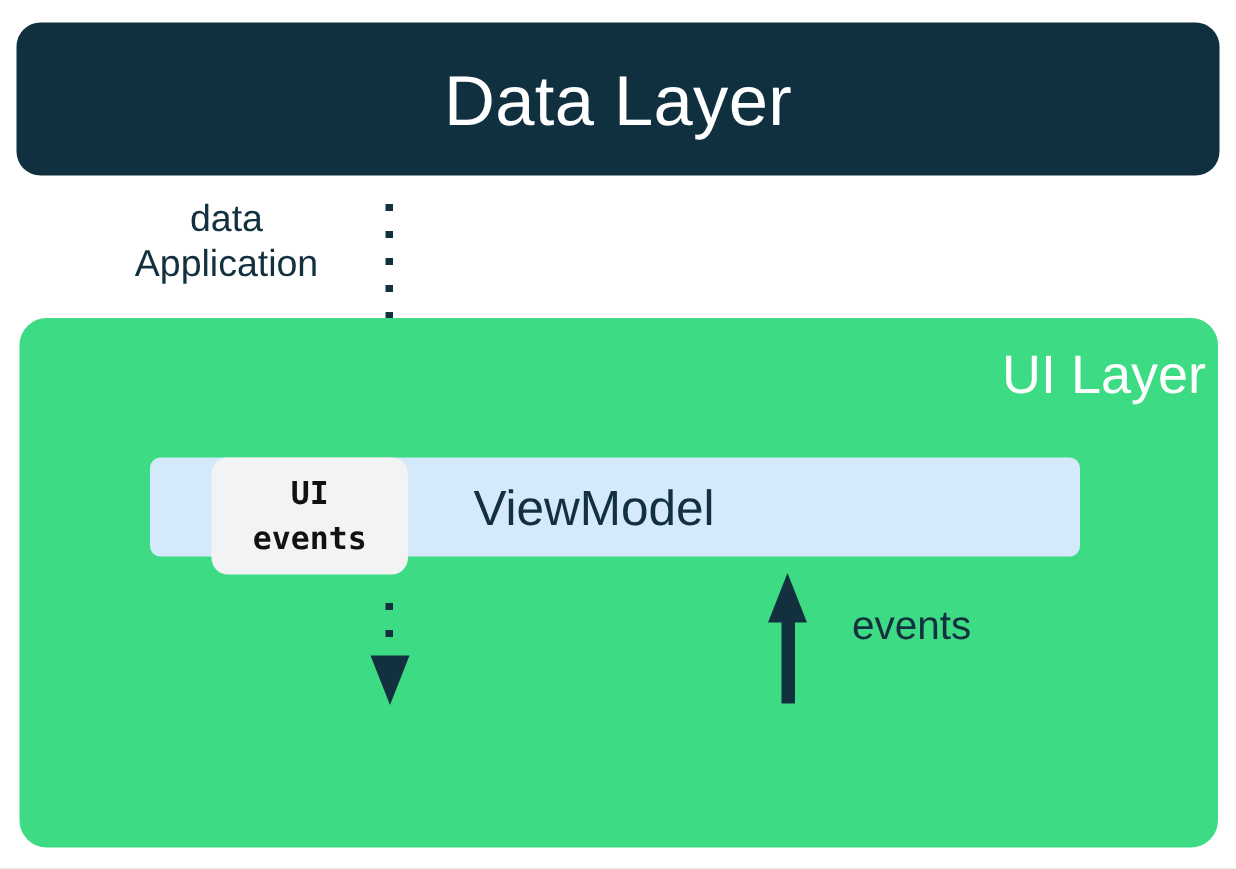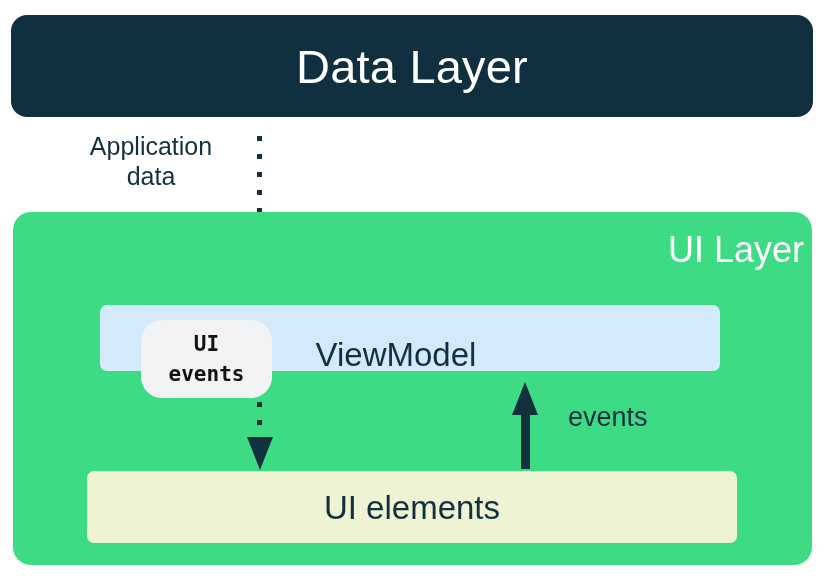--- a/index.html
+++ b/index.html
@@ -103,40 +103,40 @@
   
   .viewmodel-box {
     position: absolute;
     left: 100px;
     top: 305px;
     width: 620px;
     height: 66px;
     background: #d4e9f9;
     border-radius: 7px;
     display: flex;
-    align-items: flex-end;
+    align-items: center;
     justify-content: center;
   }
   .viewmodel-label {
     color: #13303f;
     font-size: 33px;
     font-weight: 400;
     line-height: 1;
     transform: translateX(-14px);
   }
 
   
   .ui-state-chip {
     position: absolute;
     left: 141px;
-    top: 320px;
+    top: 305px;
     width: 131px;
     height: 78px;
     background: #f1f3f4;
-    border-radius: 21px;
+    border-radius: 11px;
     display: flex;
     flex-direction: column;
     align-items: center;
     justify-content: center;
     font-family: "DejaVu Sans Mono", "Liberation Mono", monospace;
     font-weight: 700;
     font-size: 21px;
     color: #111111;
     line-height: 1.45;
   }
@@ -216,22 +216,22 @@
 </head>
 <body>
 
 <div id="diagram">
 
   <div class="data-layer-box">
     <div class="data-layer-title">Data Layer</div>
   </div>
 
   <div class="app-data-label">
+    <span>data</span>
     <span>Application</span>
-    <span>data</span>
   </div>
 
   <div class="dotted-line-top"></div>
   <div class="arrow-down-top"></div>
 
   <div class="ui-layer-box"></div>
   <div class="ui-layer-title">UI Layer</div>
 
   <div class="viewmodel-box">
     <div class="viewmodel-label">ViewModel</div>
@@ -242,17 +242,14 @@
     <span>events</span>
   </div>
 
   <div class="dotted-line-mid"></div>
   <div class="arrow-down-mid"></div>
 
   <div class="events-arrow-shaft"></div>
   <div class="events-arrow-head"></div>
   <div class="events-label">events</div>
 
-  <div class="ui-elements-box">
-    <div class="ui-elements-label">UI elements</div>
-  </div>
 
 </div>
 
 </body></html>

